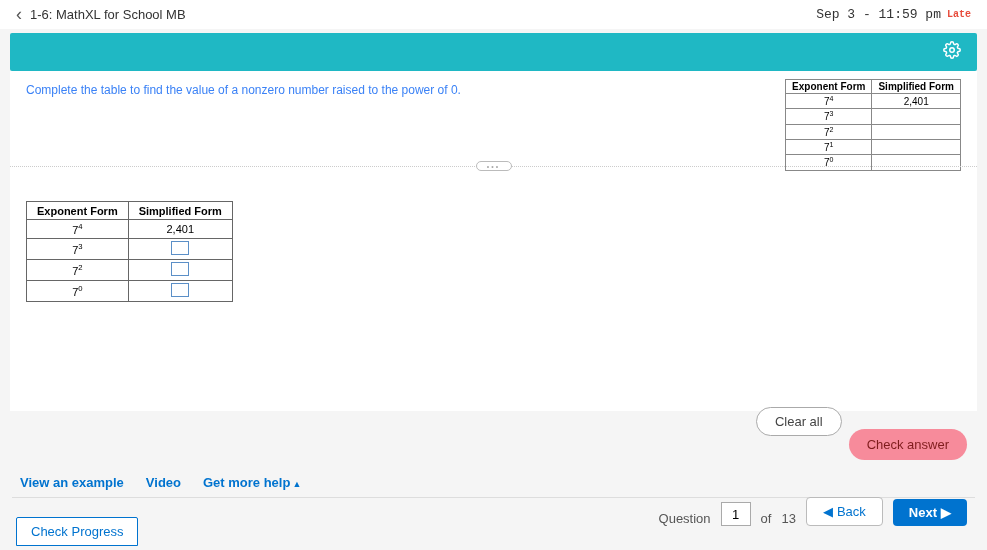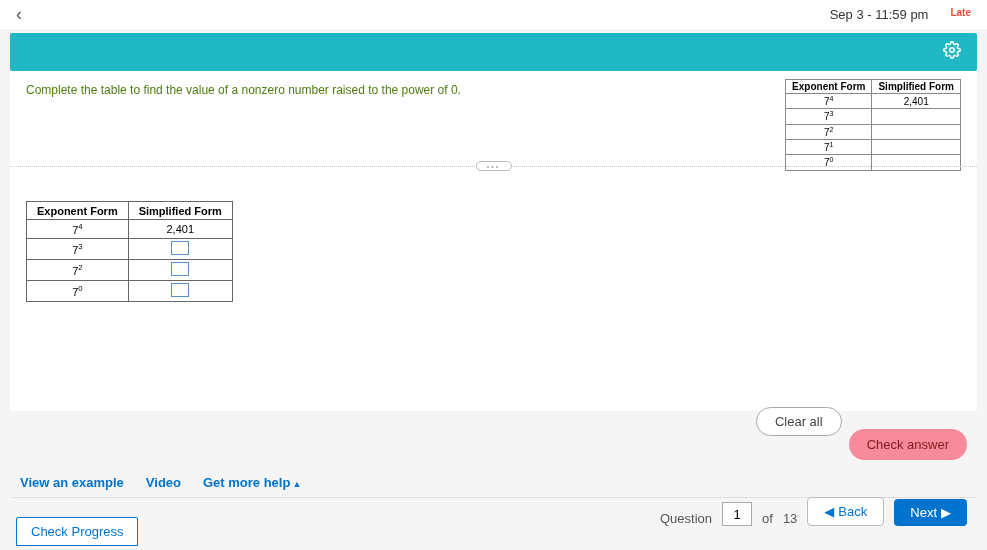--- a/index.html
+++ b/index.html
@@ -15,21 +15,21 @@
       display: flex;
       justify-content: space-between;
       align-items: center;
       padding: 4px 16px;
       background: #fff;
       font-size: 13px;
       color: #333;
     }
     .header-left { display: flex; align-items: center; gap: 8px; }
     .back-chevron { font-size: 18px; color: #555; cursor: pointer; }
-    .header-right { display: flex; align-items: flex-start; gap: 22px; }
+    .header-right { display: flex; align-items: center; gap: 6px; font-family: Liberation Mono, monospace; }
     .late-badge { color: #e74c3c; font-weight: bold; font-size: 10px; }
     .teal-bar {
       background: #1fb8c4;
       height: 38px;
       margin: 4px 10px 0 10px;
       border-radius: 2px;
       display: flex;
       justify-content: flex-end;
       align-items: center;
       padding-right: 16px;
@@ -37,21 +37,21 @@
     .gear-icon { color: #fff; cursor: pointer; }
     .content {
       background: #fff;
       margin: 0 10px;
       padding: 12px 16px;
       position: relative;
       height: 340px;
     }
     .instruction {
       font-size: 12px;
-      color: #4d7c0f;
+      color: #3b82f6;
     }
     .ref-table {
       position: absolute;
       top: 8px;
       right: 16px;
       border-collapse: collapse;
       font-size: 10px;
     }
     .ref-table th, .ref-table td {
       border: 1px solid #888;
@@ -173,20 +173,21 @@
       color: #0073cf;
       cursor: pointer;
       display: flex;
       align-items: center;
       gap: 4px;
     }
     .next-btn {
       background: #0073cf;
       color: #fff;
       border: none;
+      font-weight: bold;
     }
     .review-btn {
       position: absolute;
       bottom: 4px;
       left: 16px;
       border: 1px solid #0073cf;
       background: #fff;
       color: #0073cf;
       padding: 6px 14px;
       font-size: 13px;
@@ -200,20 +201,21 @@
       right: 12px;
       border-top: 1px solid #ddd;
     }
   </style>
 </head>
 <body>
 
 <div class="header">
   <div class="header-left">
     <span class="back-chevron">‹</span>
+    <span>1-6: MathXL for School MB</span>
   </div>
   <div class="header-right">
     <span>Sep 3 - 11:59 pm</span>
     <span class="late-badge">Late</span>
   </div>
 </div>
 
 <div class="teal-bar">
   <span class="gear-icon">
     <svg width="18" height="18" viewBox="0 0 24 24" fill="none" stroke="#fff" stroke-width="2">

